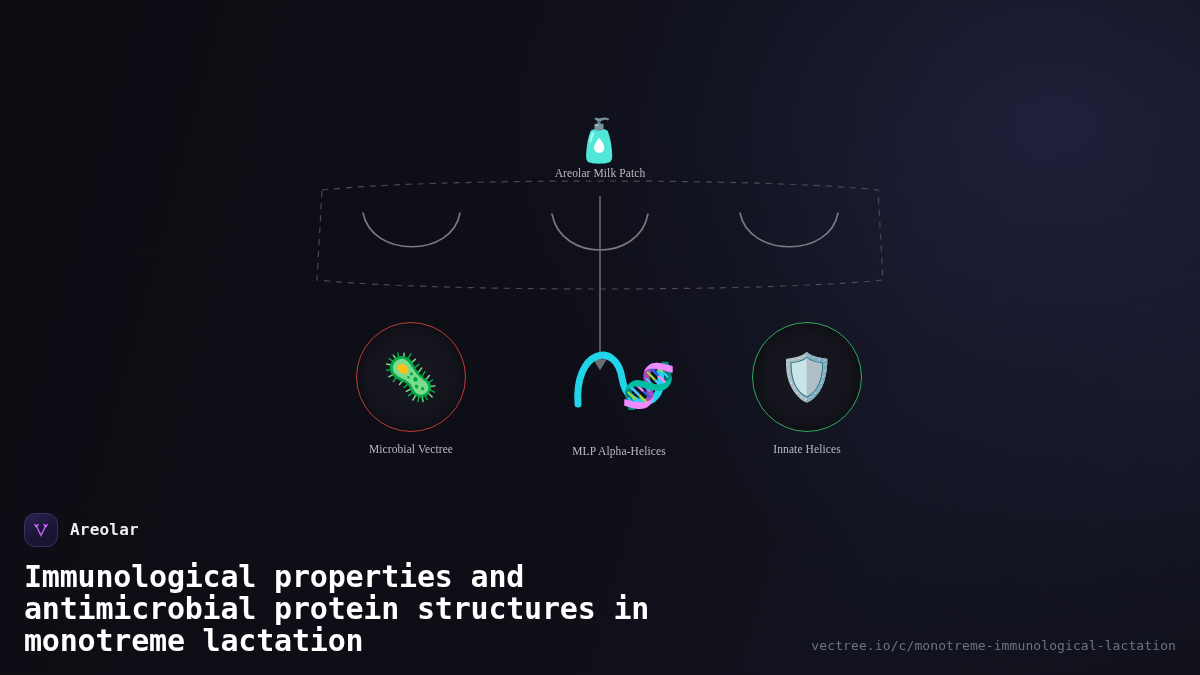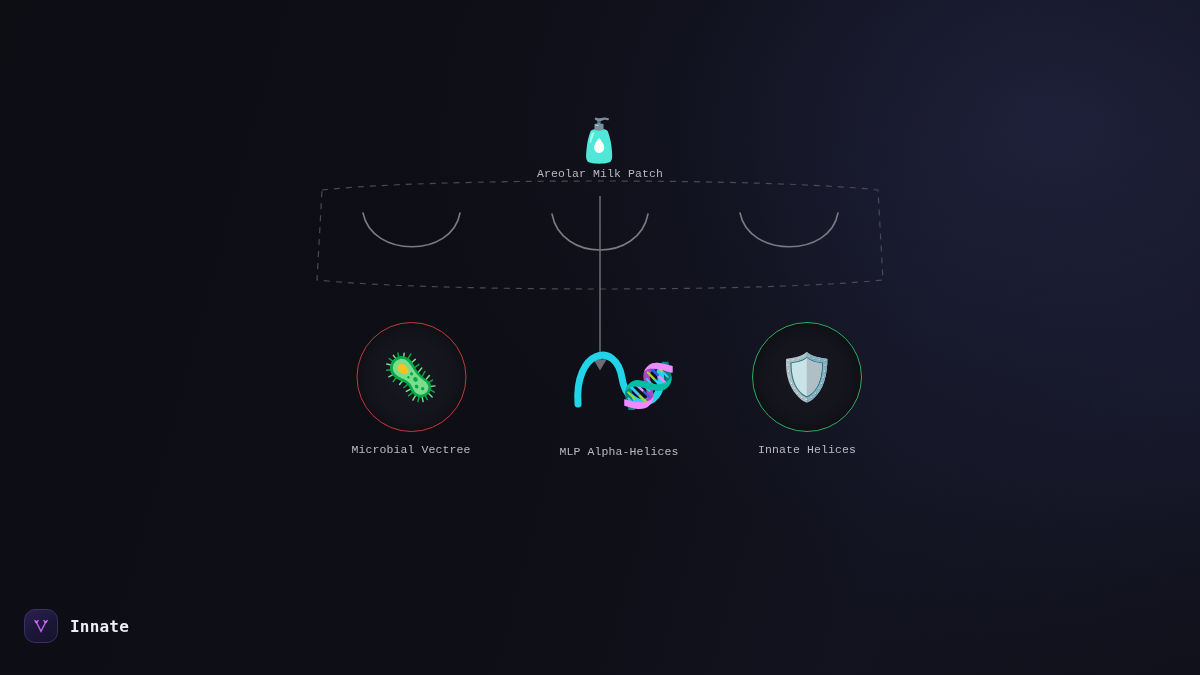--- a/index.html
+++ b/index.html
@@ -31,21 +31,21 @@
     background:#16161f;
     border:1px solid #555;
     box-shadow:inset 0 0 22px rgba(0,0,0,0.55);
   }
   .node-circle .emoji { font-size:46px; line-height:1;
     font-family:"DejaVu Sans","Liberation Sans",sans-serif; }
 
   .node-label {
     margin-top:11px; font-size:11.5px; color:#b9bac1;
     letter-spacing:0.1px; white-space:nowrap;
-    font-family:Liberation Mono, monospace;
+    font-family:Liberation Serif, serif;
   }
 
   
   #node-root { left:600px; top:120px; transform:translateX(-50%); }
   #node-root .bare-emoji { font-size:42px; line-height:1;
     font-family:"DejaVu Sans","Liberation Sans",sans-serif; }
   #node-root .node-label { margin-top:5px; }
 
   
   #node-microbial { left:411px; top:322px; transform:translateX(-50%); }
@@ -159,17 +159,21 @@
             <path d="M6.5 7.5 L8.6 5.4"></path>
             <path d="M17.5 7.5 L15.5 5.4"></path>
             <path d="M17.5 7.5 L19.5 5.4"></path>
           </g>
           <g fill="#e07cff">
             <circle cx="6.5" cy="7.5" r="1.3"></circle>
             <circle cx="17.5" cy="7.5" r="1.3"></circle>
           </g>
         </svg>
       </div>
-      <span id="brand-name">Innate</span>
+      <span id="brand-name">Areolar</span>
     </div>
+    <h1 id="page-title">Immunological properties and
+antimicrobial protein structures in
+monotreme lactation</h1>
+    <div id="site-url">vectree.io/c/monotreme-immunological-lactation</div>
   </div>
 
 </div>
 
 </body></html>

